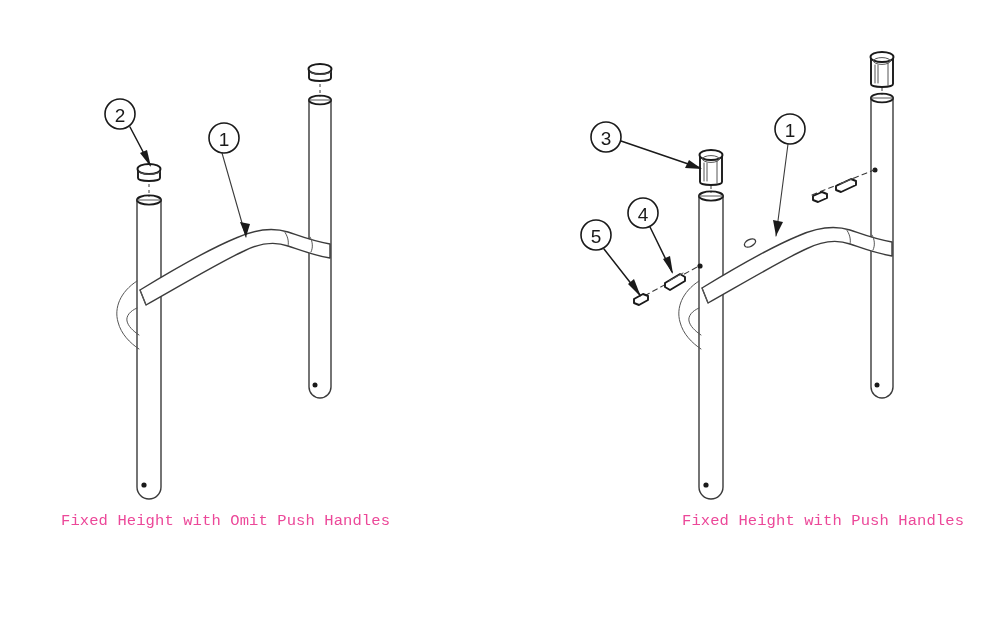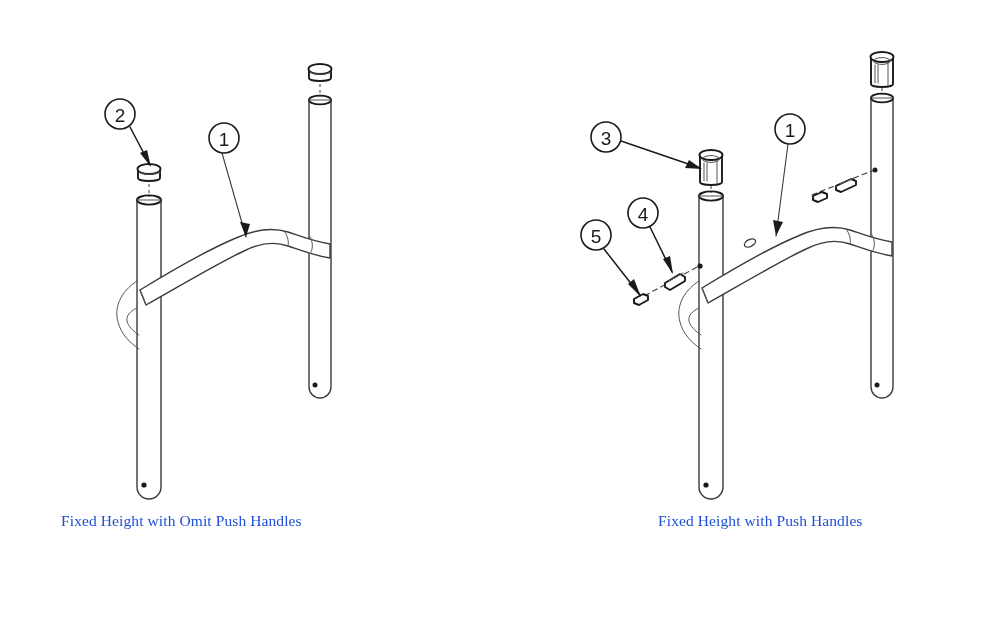--- a/index.html
+++ b/index.html
@@ -87,28 +87,28 @@
   }
   .balloon-text {
     fill: #1a1a1a;
     font-family: "Liberation Sans", sans-serif;
     font-size: 19px;
     text-anchor: middle;
     dominant-baseline: central;
   }
   .caption {
     position: absolute;
-    font-family: Liberation Serif, serif;
+    font-family: Liberation Mono, monospace;
     font-size: 15.5px;
-    color: #1d4ed8;
+    color: #ec4899;
     white-space: nowrap;
     letter-spacing: 0.1px;
   }
   #caption-left  { left: 61px;  top: 512px; }
-  #caption-right { left: 658px; top: 512px; }
+  #caption-right { left: 682px; top: 512px; }
 </style>
 </head>
 <body>
 
 <div id="diagram-root">
 
   <svg class="drawing" viewBox="0 0 1000 620">
 
     <g>
 

